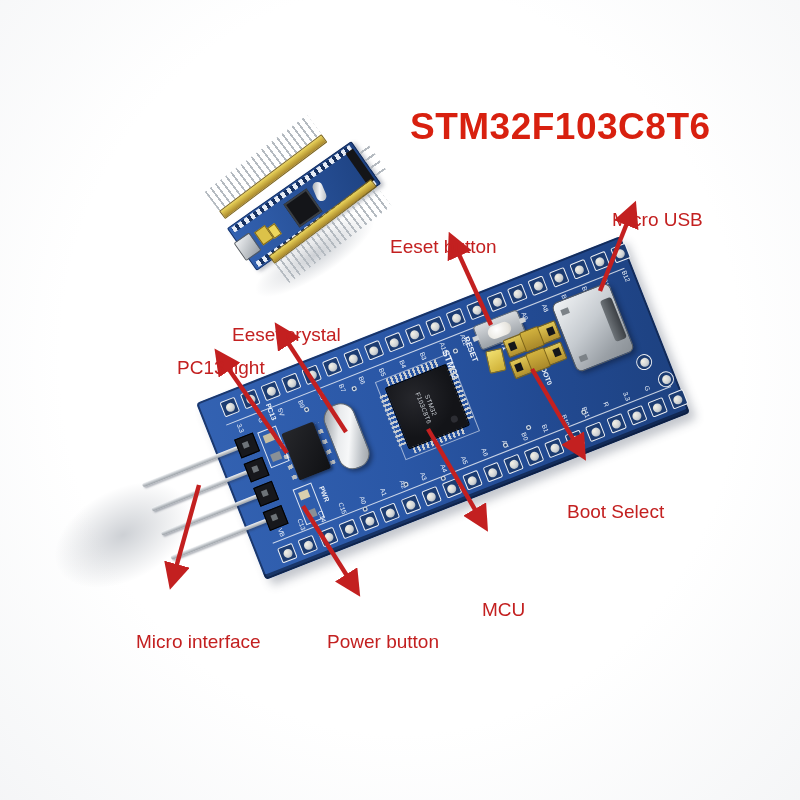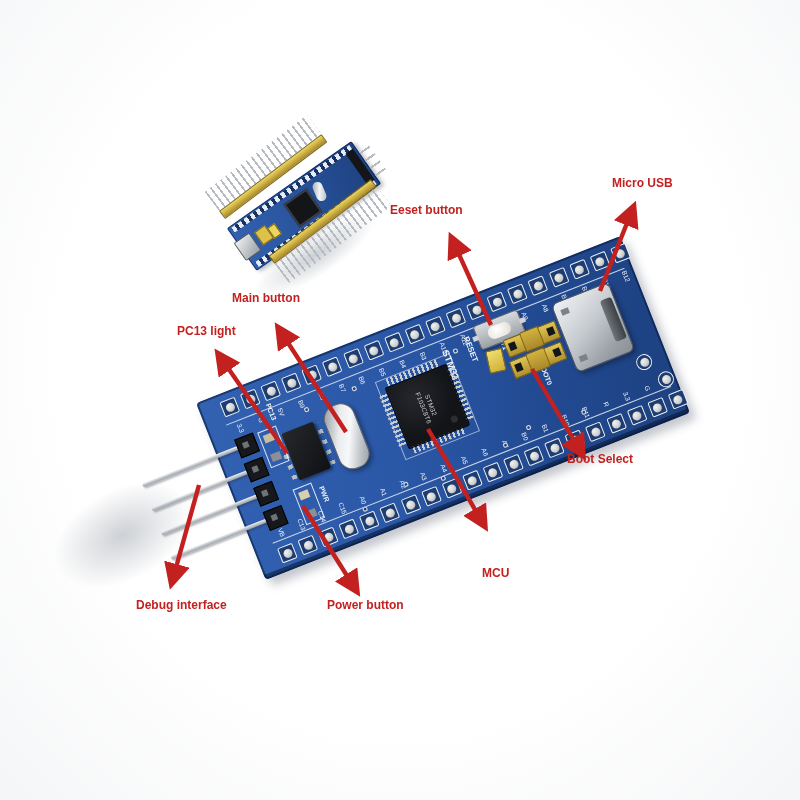--- a/index.html
+++ b/index.html
@@ -11,29 +11,29 @@
   #stage{position:relative;width:800px;height:800px;background:#ffffff;overflow:hidden;}
   #stage::before{content:"";position:absolute;inset:0;
     background:radial-gradient(ellipse at 50% 45%, rgba(255,255,255,0) 60%, rgba(225,228,232,.35) 100%);}
   .soft-shadow{position:absolute;background:radial-gradient(ellipse closest-side, rgba(90,100,115,.30), rgba(90,100,115,0) 70%);border-radius:50%;}
   #shadow-debug{left:18px;top:470px;width:210px;height:130px;transform:rotate(-28deg);}
   #shadow-thumb{left:215px;top:225px;width:200px;height:60px;transform:rotate(-33deg);}
 
   
   .page-title{position:absolute;left:410px;top:106px;font-size:37px;font-weight:bold;
     color:var(--title-red);letter-spacing:.5px;white-space:nowrap;}
-  .callout{position:absolute;font-size:12px;font-weight:bold;color:var(--red);white-space:nowrap;}
+  .callout{position:absolute;font-size:19px;font-weight:normal;color:var(--red);white-space:nowrap;margin-top:33px;}
   .pos-micro-usb{left:612px;top:176px;}
   .pos-eeset{left:390px;top:203px;}
   .pos-crystal{left:232px;top:291px;}
   .pos-pc13{left:177px;top:324px;}
   .pos-debug{left:136px;top:598px;}
   .pos-power{left:327px;top:598px;}
   .pos-mcu{left:482px;top:566px;}
-  .pos-boot{left:567px;top:452px;}
+  .pos-boot{left:567px;top:468px;}
   #arrows{position:absolute;left:0;top:0;width:800px;height:800px;pointer-events:none;}
 
   
   #board{position:absolute;left:215px;top:313px;width:456px;height:190px;
     background:linear-gradient(105deg,#3362b2 0%,#2a57a6 40%,#224a92 70%,#1d4180 100%);
     border-radius:4px;transform:rotate(-21.5deg);
     box-shadow:inset 0 0 0 2px rgba(10,24,55,.55), inset 0 -5px 0 rgba(8,20,45,.55), 4px 8px 10px rgba(60,70,90,.30);}
   .silkline{position:absolute;background:rgba(255,255,255,.75);height:1px;}
   .pads-row{position:absolute;left:22px;width:436px;height:17px;display:flex;justify-content:space-between;}
   .labels-row{position:absolute;left:22px;width:436px;height:22px;display:flex;justify-content:space-between;}
@@ -415,21 +415,22 @@
       <line x1="491" y1="325" x2="452" y2="239" data-interactable="false"></line>
       <line x1="346" y1="432" x2="279" y2="329" data-interactable="false"></line>
       <line x1="287" y1="453" x2="219" y2="355" data-interactable="false"></line>
       <line x1="199" y1="485" x2="172" y2="582" data-interactable="false"></line>
       <line x1="303" y1="506" x2="356" y2="590" data-interactable="false"></line>
       <line x1="428" y1="429" x2="484" y2="525" data-interactable="false"></line>
       <line x1="532" y1="369" x2="582" y2="454" data-interactable="false"></line>
     </g>
   </svg>
 
+  <div class="page-title" data-interactable="false">STM32F103C8T6</div>
   <div class="callout pos-micro-usb" data-interactable="false">Micro USB</div>
   <div class="callout pos-eeset" data-interactable="false">Eeset button</div>
-  <div class="callout pos-crystal" data-interactable="false">Main button</div>
+  <div class="callout pos-crystal" data-interactable="false">Eeset crystal</div>
   <div class="callout pos-pc13" data-interactable="false">PC13 light</div>
-  <div class="callout pos-debug" data-interactable="false">Debug interface</div>
+  <div class="callout pos-debug" data-interactable="false">Micro interface</div>
   <div class="callout pos-power" data-interactable="false">Power button</div>
   <div class="callout pos-mcu" data-interactable="false">MCU</div>
   <div class="callout pos-boot" data-interactable="false">Boot Select</div>
 </div>
 
 </body></html>

